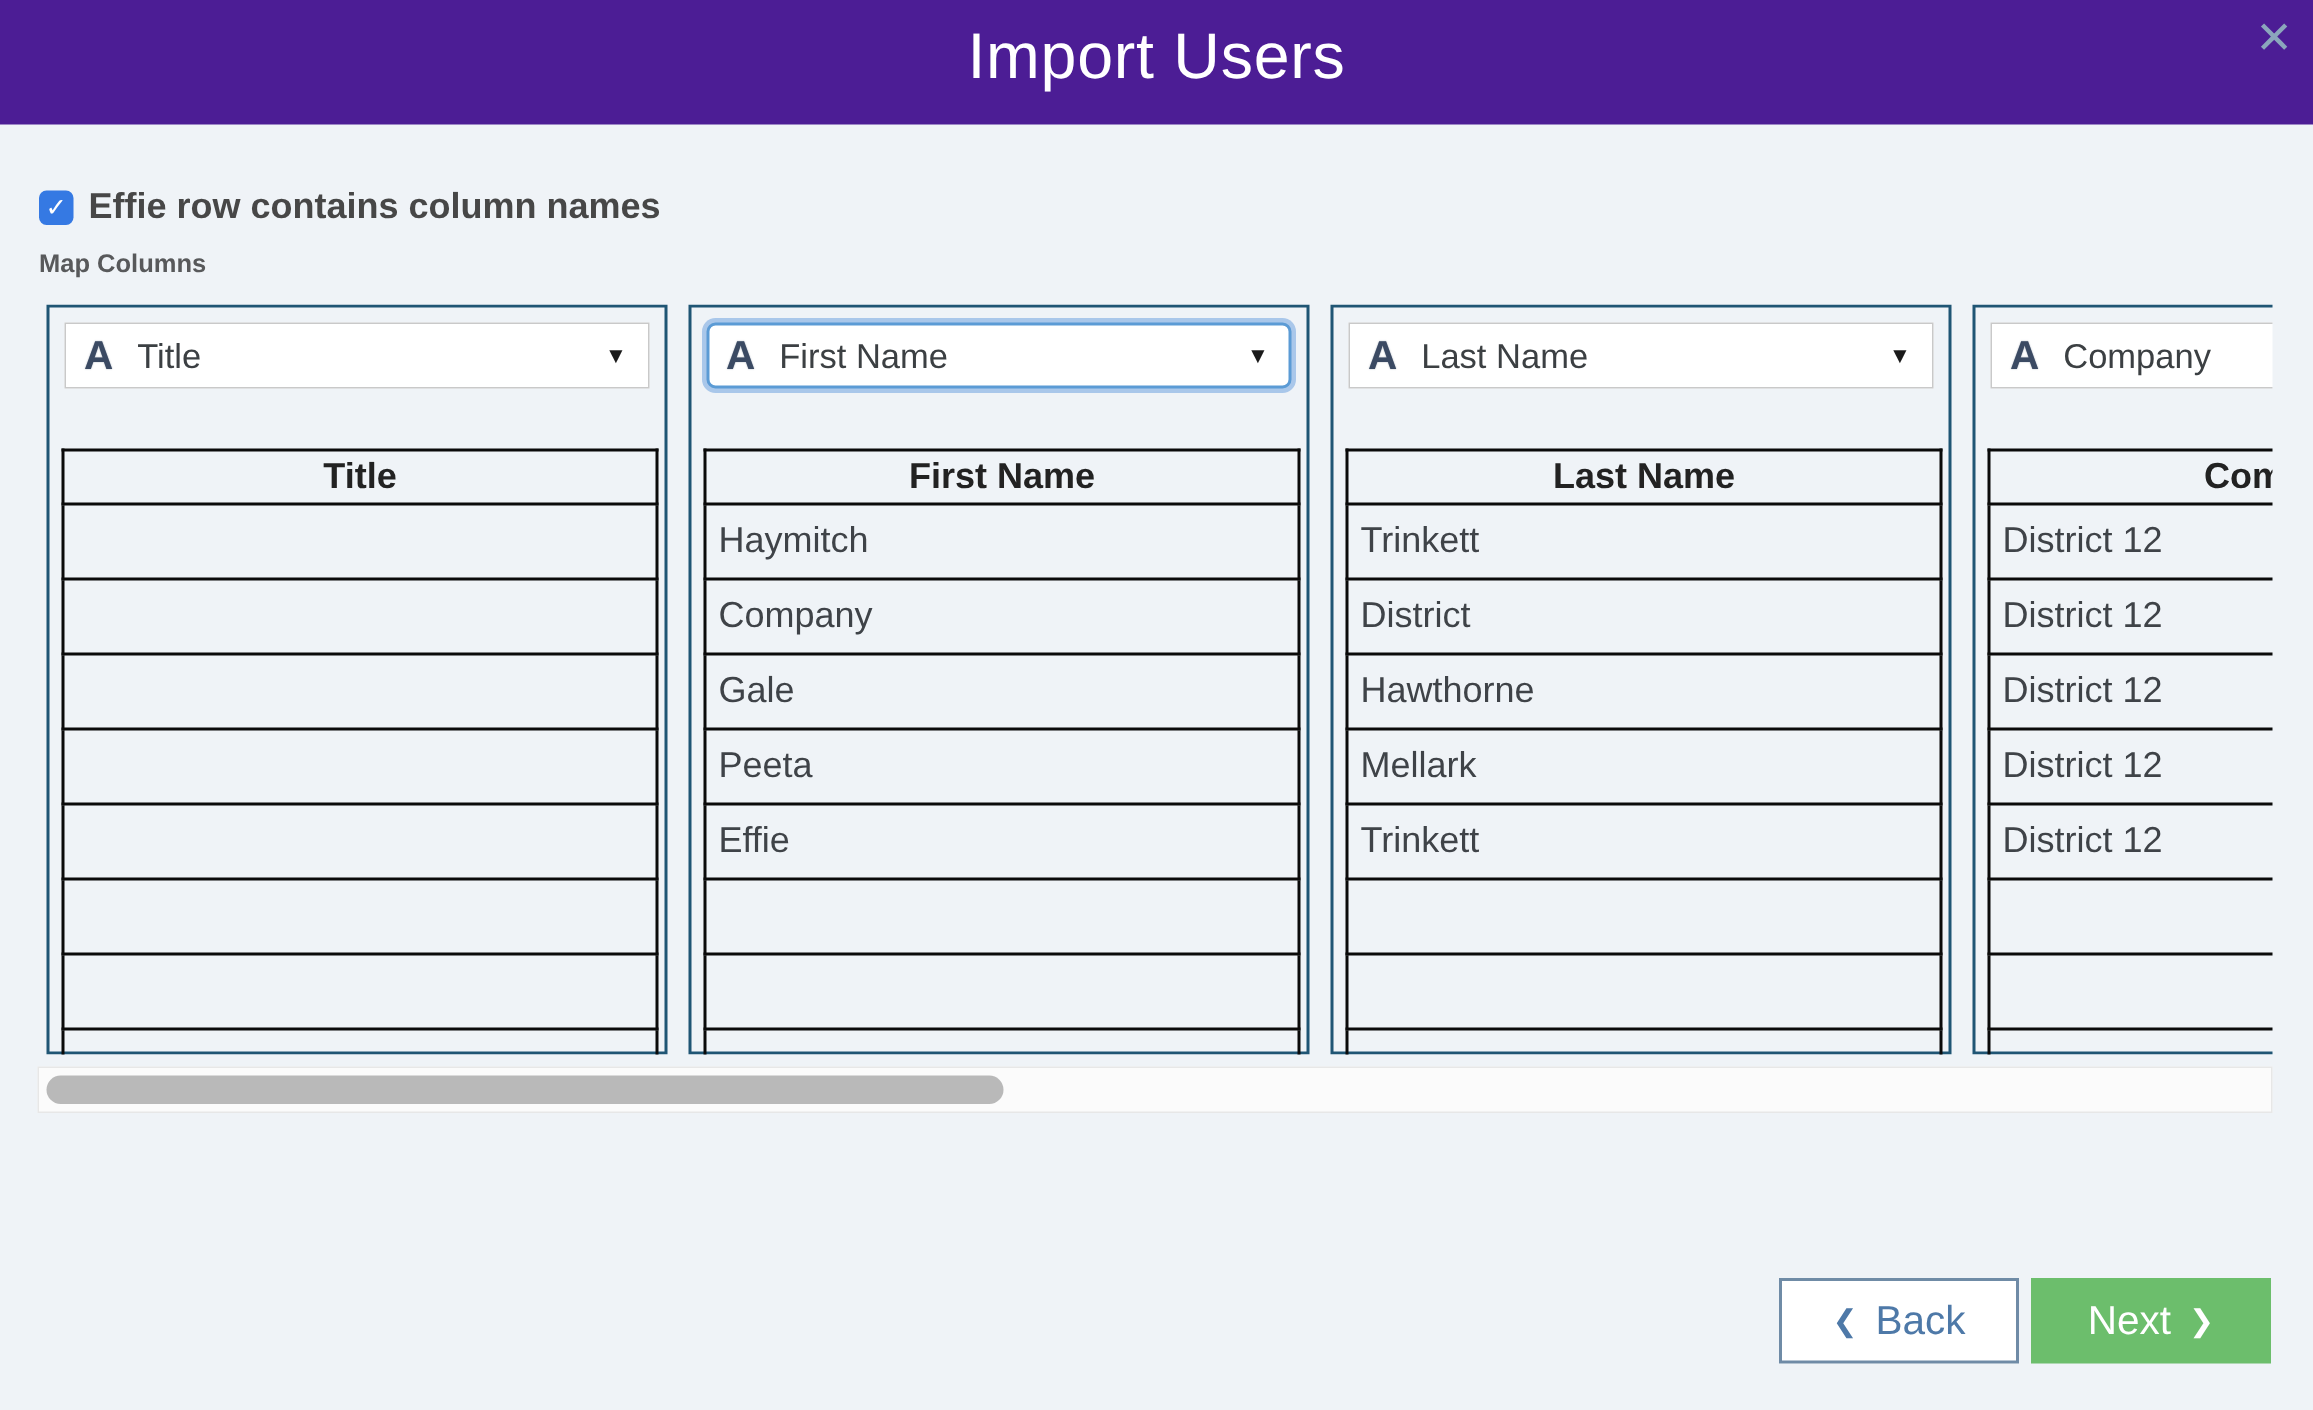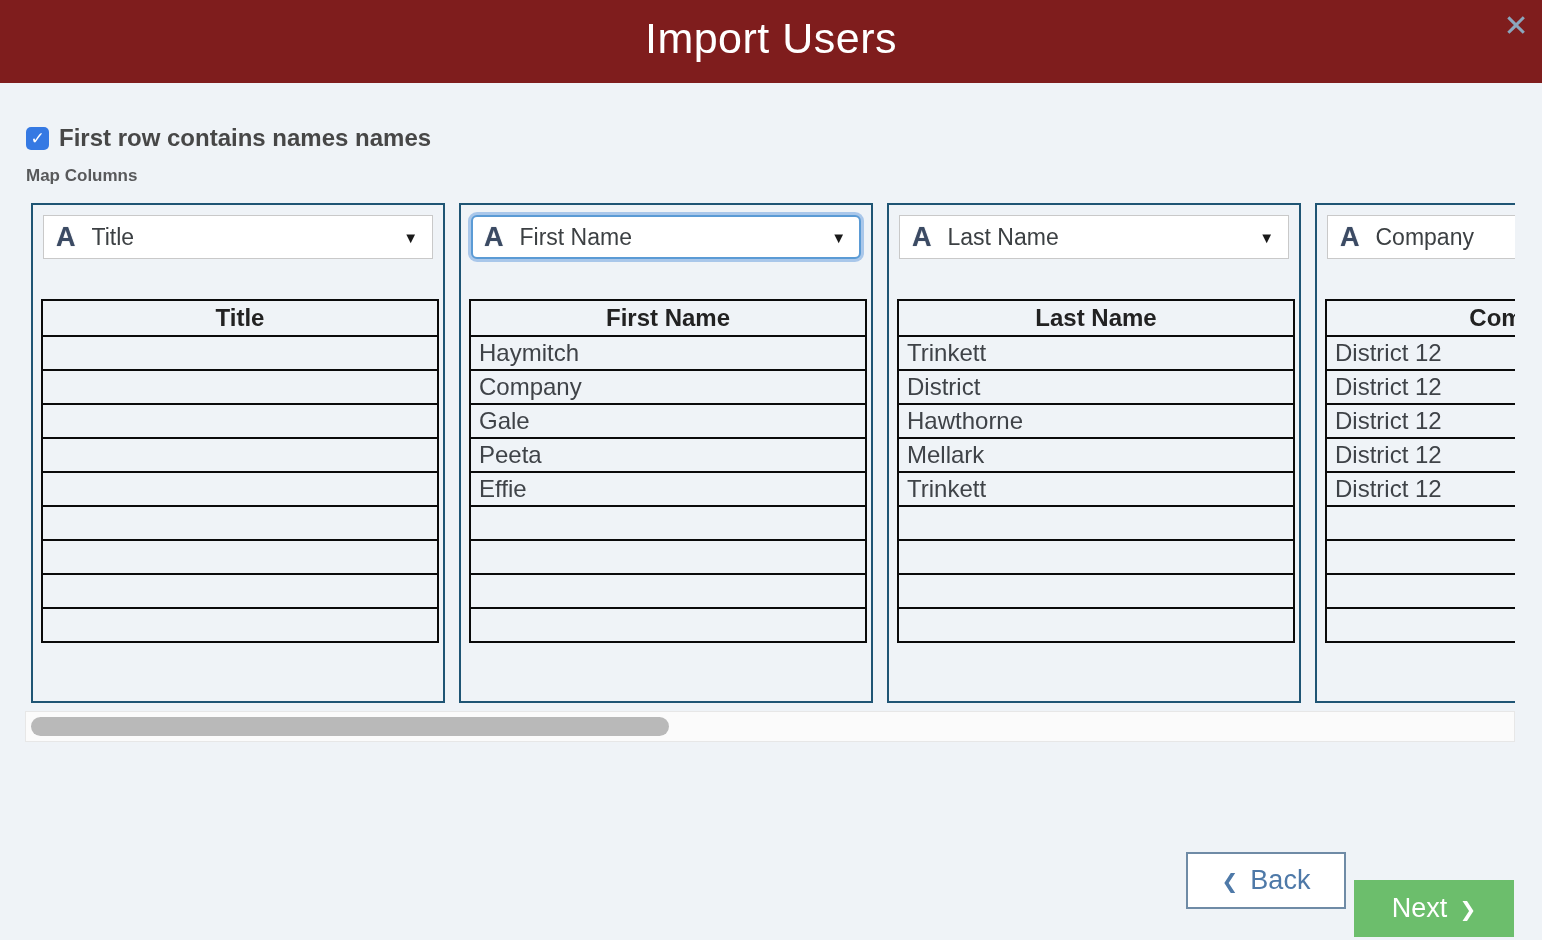--- a/index.html
+++ b/index.html
@@ -6,21 +6,21 @@
   html,body { width:1542px; height:940px; overflow:hidden; }
   body {
     font-family: "Liberation Sans", "DejaVu Sans", sans-serif;
     background:#eff3f7;
     position:relative;
   }
 
   
   .titlebar {
     position:absolute; top:0; left:0; width:1542px; height:83px;
-    background:#7f1d1d;
+    background:#4c1d95;
   }
   .titlebar .dlg-title {
     position:absolute; top:14px; left:0; width:100%;
     text-align:center; color:#ffffff; font-size:43px; font-weight:400;
     letter-spacing:0.5px;
   }
   .close-btn {
     position:absolute; top:8px; right:8px; width:36px; height:36px;
     color:#8ba6bc; font-size:30px; font-weight:700; line-height:36px;
     text-align:center; cursor:pointer; user-select:none;
@@ -73,21 +73,21 @@
     border-collapse:collapse; table-layout:fixed;
   }
   .preview-table th, .preview-table td {
     border:2px solid #0a0a0a; overflow:hidden; white-space:nowrap;
   }
   .preview-table th {
     height:36px; font-size:24px; font-weight:700; color:#222;
     text-align:center;
   }
   .preview-table td {
-    height:34px; font-size:24px; color:#3f4348;
+    height:50px; font-size:24px; color:#3f4348;
     padding-left:8px; text-align:left;
   }
 
   
   .hscrollbar {
     position:absolute; top:711px; left:25px; width:1490px; height:31px;
     background:#fbfbfb; border:1px solid #e7e7e7;
   }
   .hthumb {
     position:absolute; top:5px; left:5px; width:638px; height:19px;
@@ -99,35 +99,35 @@
     position:absolute; top:852px; height:57px; width:160px;
     display:flex; align-items:center; justify-content:center; gap:12px;
     font-size:27px; cursor:pointer; user-select:none;
   }
   .btn-back {
     left:1186px; background:#ffffff; border:2px solid #6f8ba6;
     color:#4e79a8;
   }
   .btn-back .chev { font-size:20px; font-weight:700; }
   .btn-next {
-    left:1354px; background:#6cbe6c; border:none; color:#ffffff;margin-top:28px;
+    left:1354px; background:#6cbe6c; border:none; color:#ffffff;
   }
   .btn-next .chev { font-size:20px; font-weight:700; }
 </style>
 </head>
 <body>
 
 <div class="titlebar">
   <div class="dlg-title">Import Users</div>
   <div class="close-btn">✕</div>
 </div>
 
 <div class="checkbox-row">
   <div class="checkbox">✓</div>
-  <div class="checkbox-label">First row contains names names</div>
+  <div class="checkbox-label">Effie row contains column names</div>
 </div>
 
 <div class="map-columns">Map Columns</div>
 
 <div class="viewport">
   <div class="columns-row" id="columns-row">
   <div class="panel">
     <div class="dropdown">
       <span class="a-icon">A</span>
       <span class="dd-label">Title</span>

